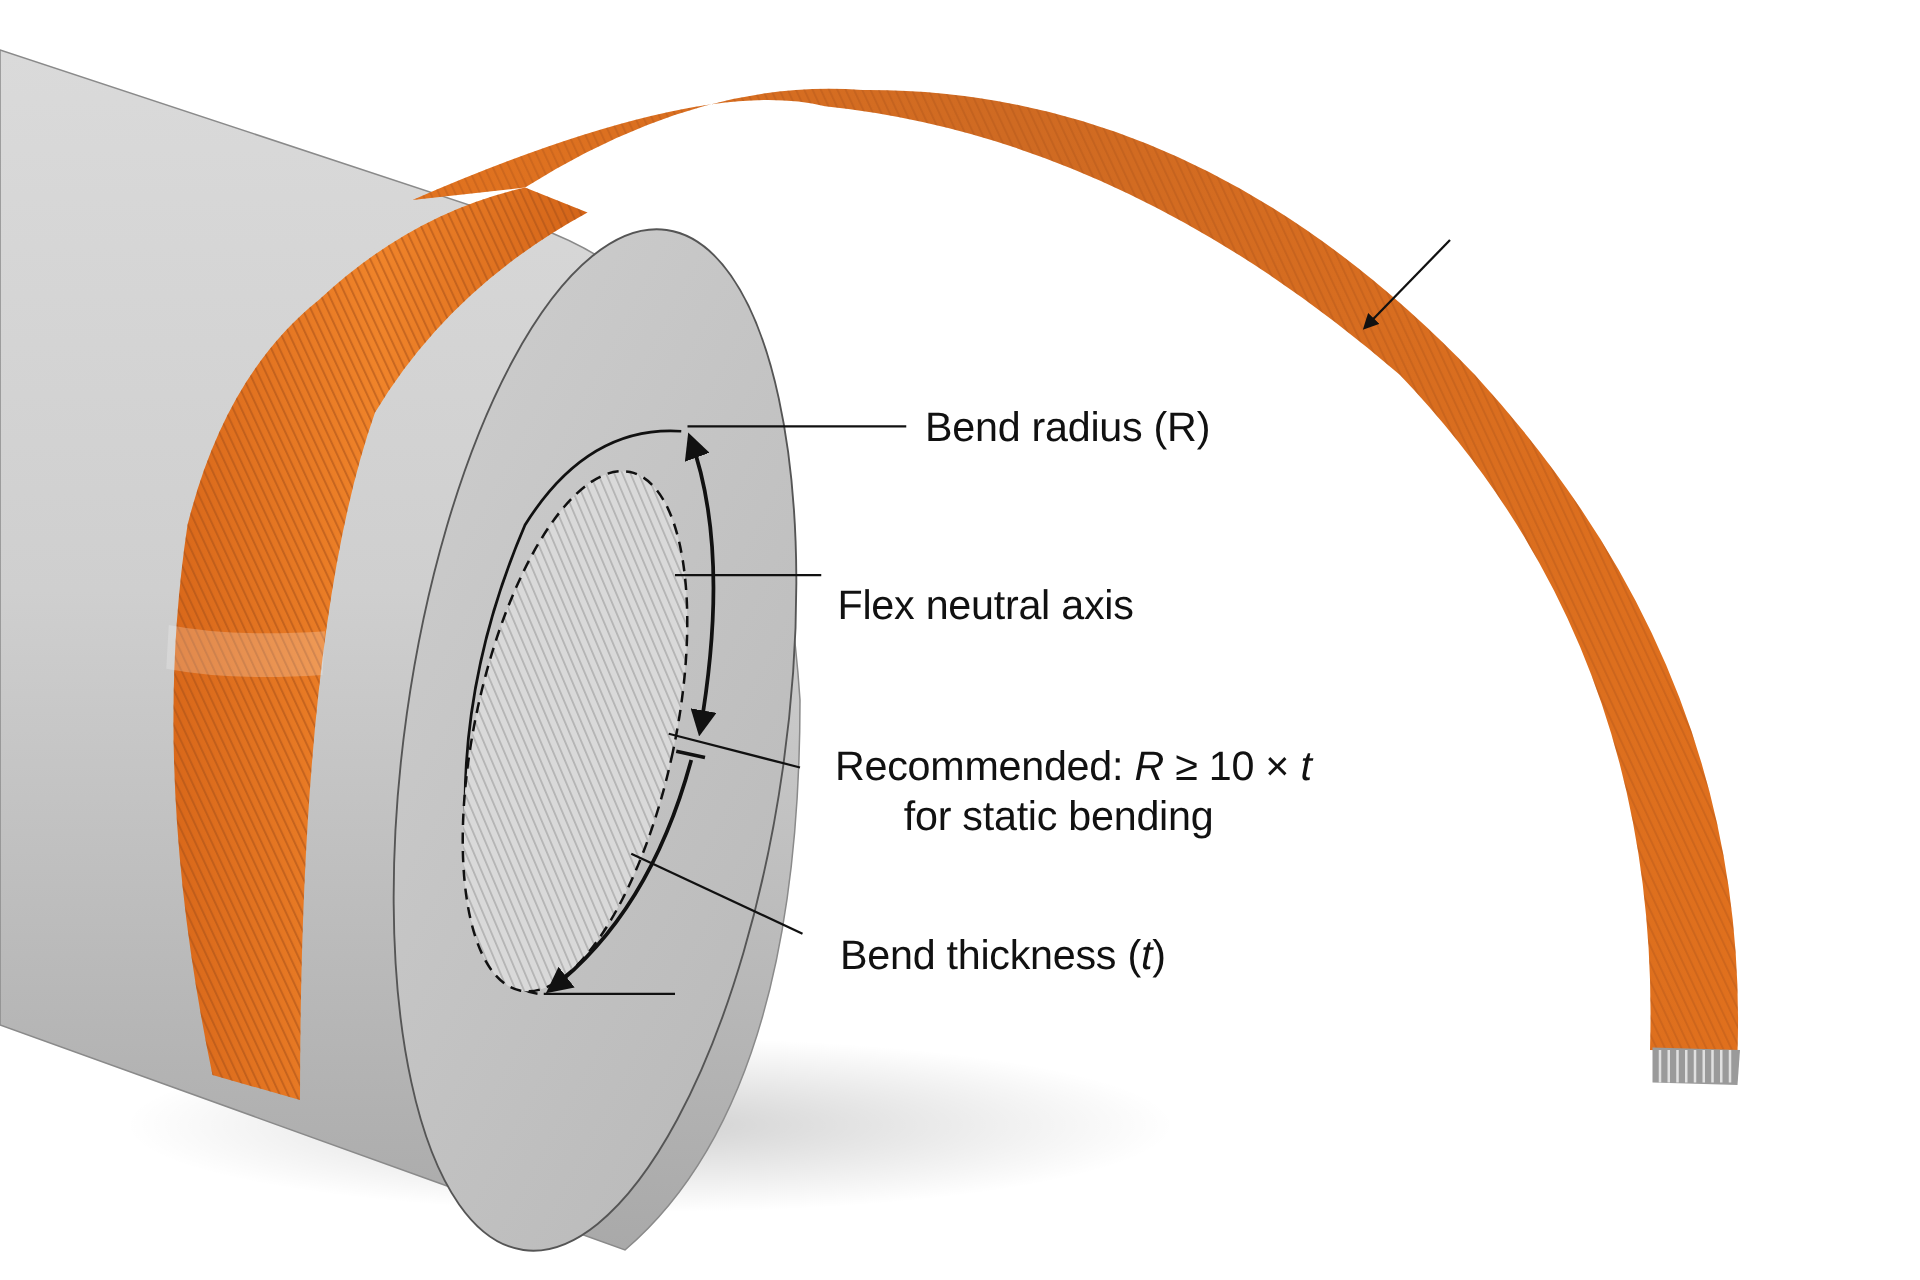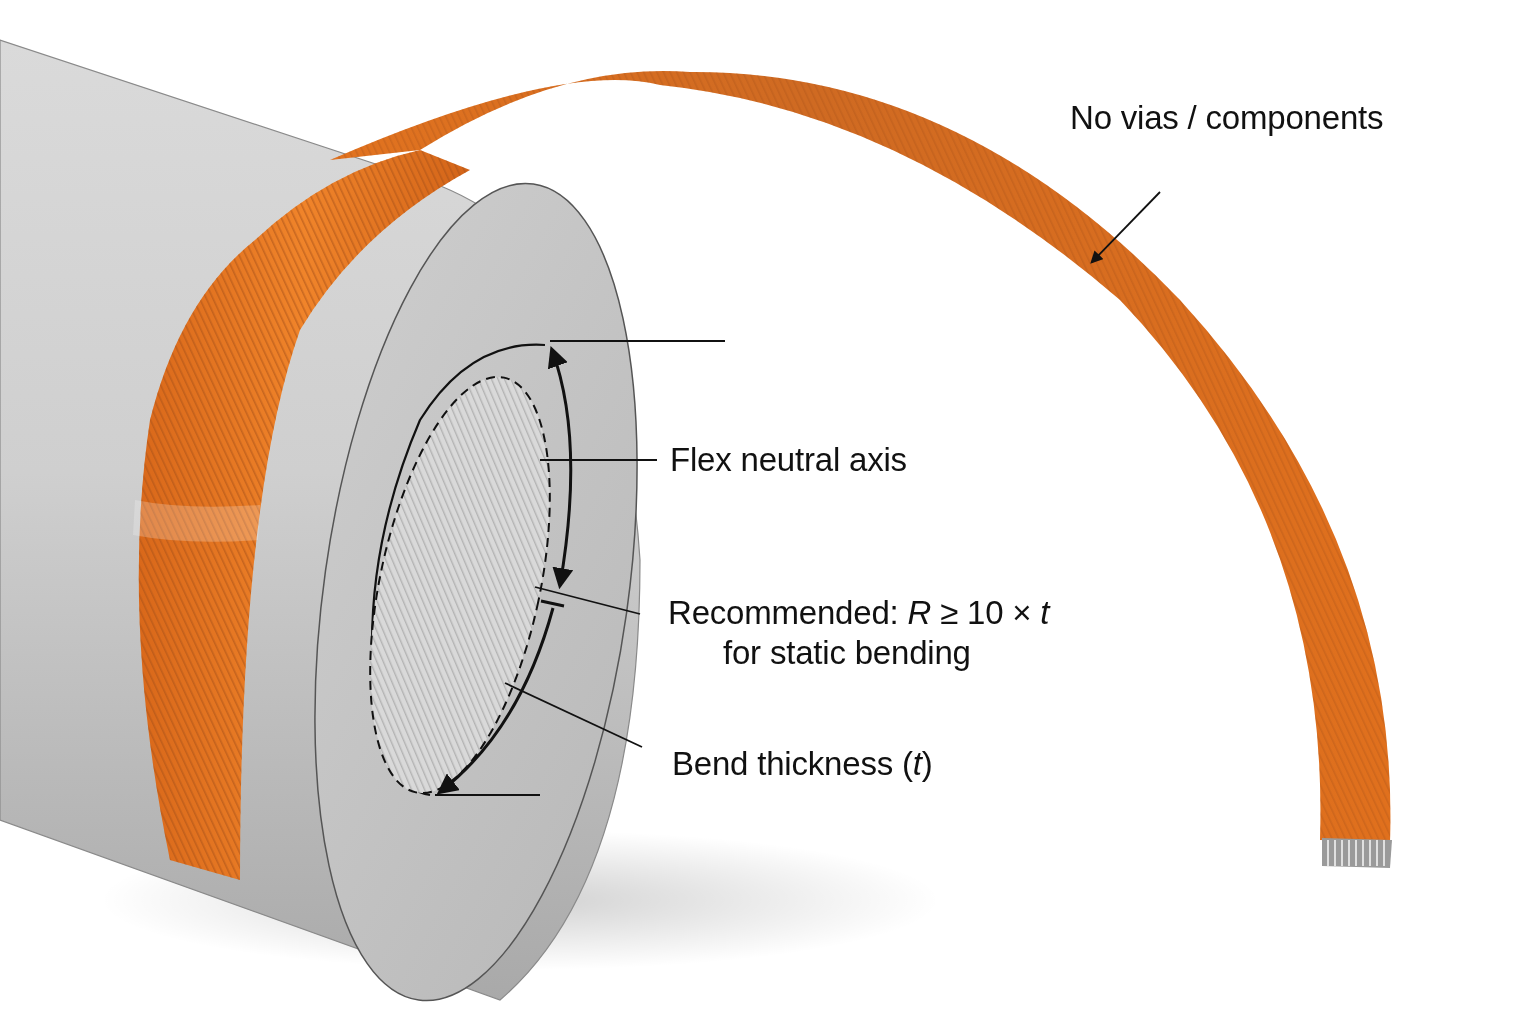--- a/index.html
+++ b/index.html
@@ -107,25 +107,25 @@
       <line x1="550" y1="341" x2="725" y2="341"></line>
       <line x1="540" y1="460" x2="657" y2="460"></line>
       <line x1="535" y1="587" x2="640" y2="614"></line>
       <line x1="505" y1="683" x2="642" y2="747"></line>
       <line x1="435" y1="795" x2="540" y2="795"></line>
       <line x1="1160" y1="192" x2="1092" y2="262" marker-end="url(#arrowHead)"></line>
     </g>
   </svg>
 
   <div class="label" style="left:1070px; top:98px;">
-    <div>No vias / components</div>
   </div>
 
+  <div class="label" style="left:740px; top:322px;">Bend radius (R)</div>
 
-  <div class="label" style="left:670px; top:440px;">Flex neutral axis</div>
+  <div class="label" style="left:670px; top:464px;">Flex neutral axis</div>
 
   <div class="label" style="left:668px; top:593px;">
     <div><span>Recommended: </span><i>R</i><span> ≥ 10 × </span><i>t</i></div>
     <div style="padding-left:8px;margin-left:47px;">for static bending</div>
   </div>
 
   <div class="label" style="left:672px; top:744px;"><span>Bend thickness (</span><i>t</i><span>)</span></div>
 
 </div>
 

